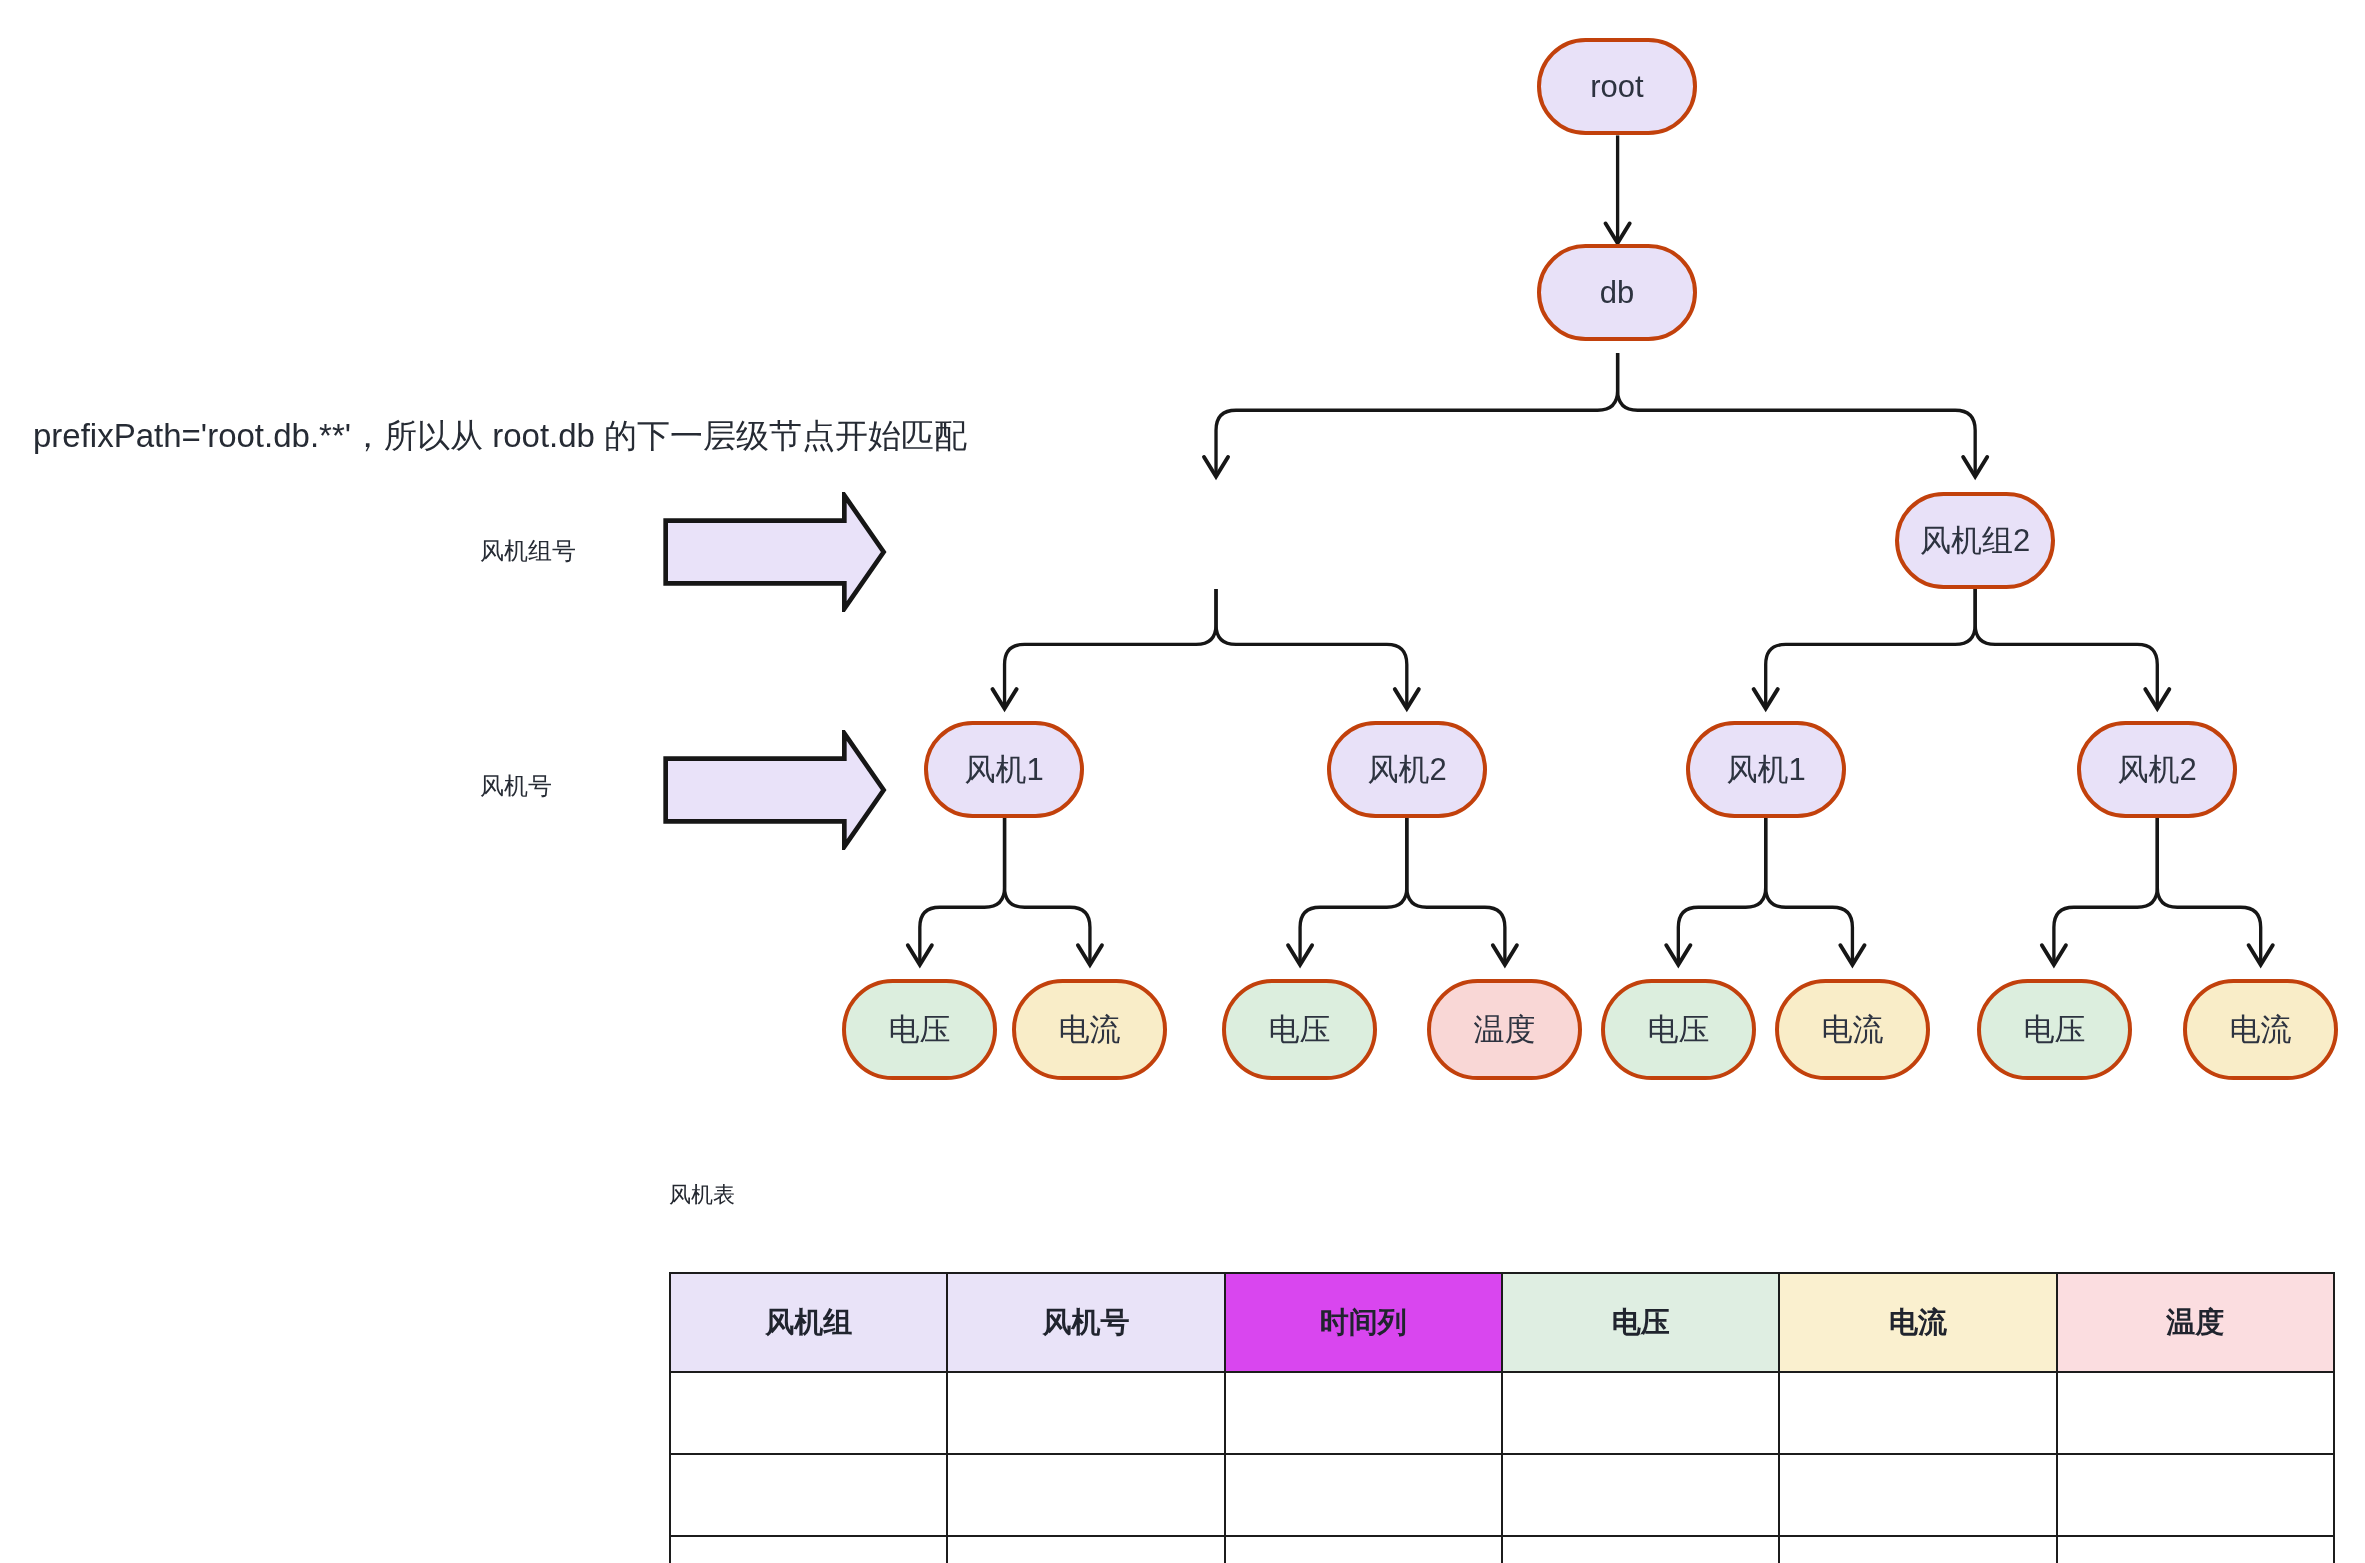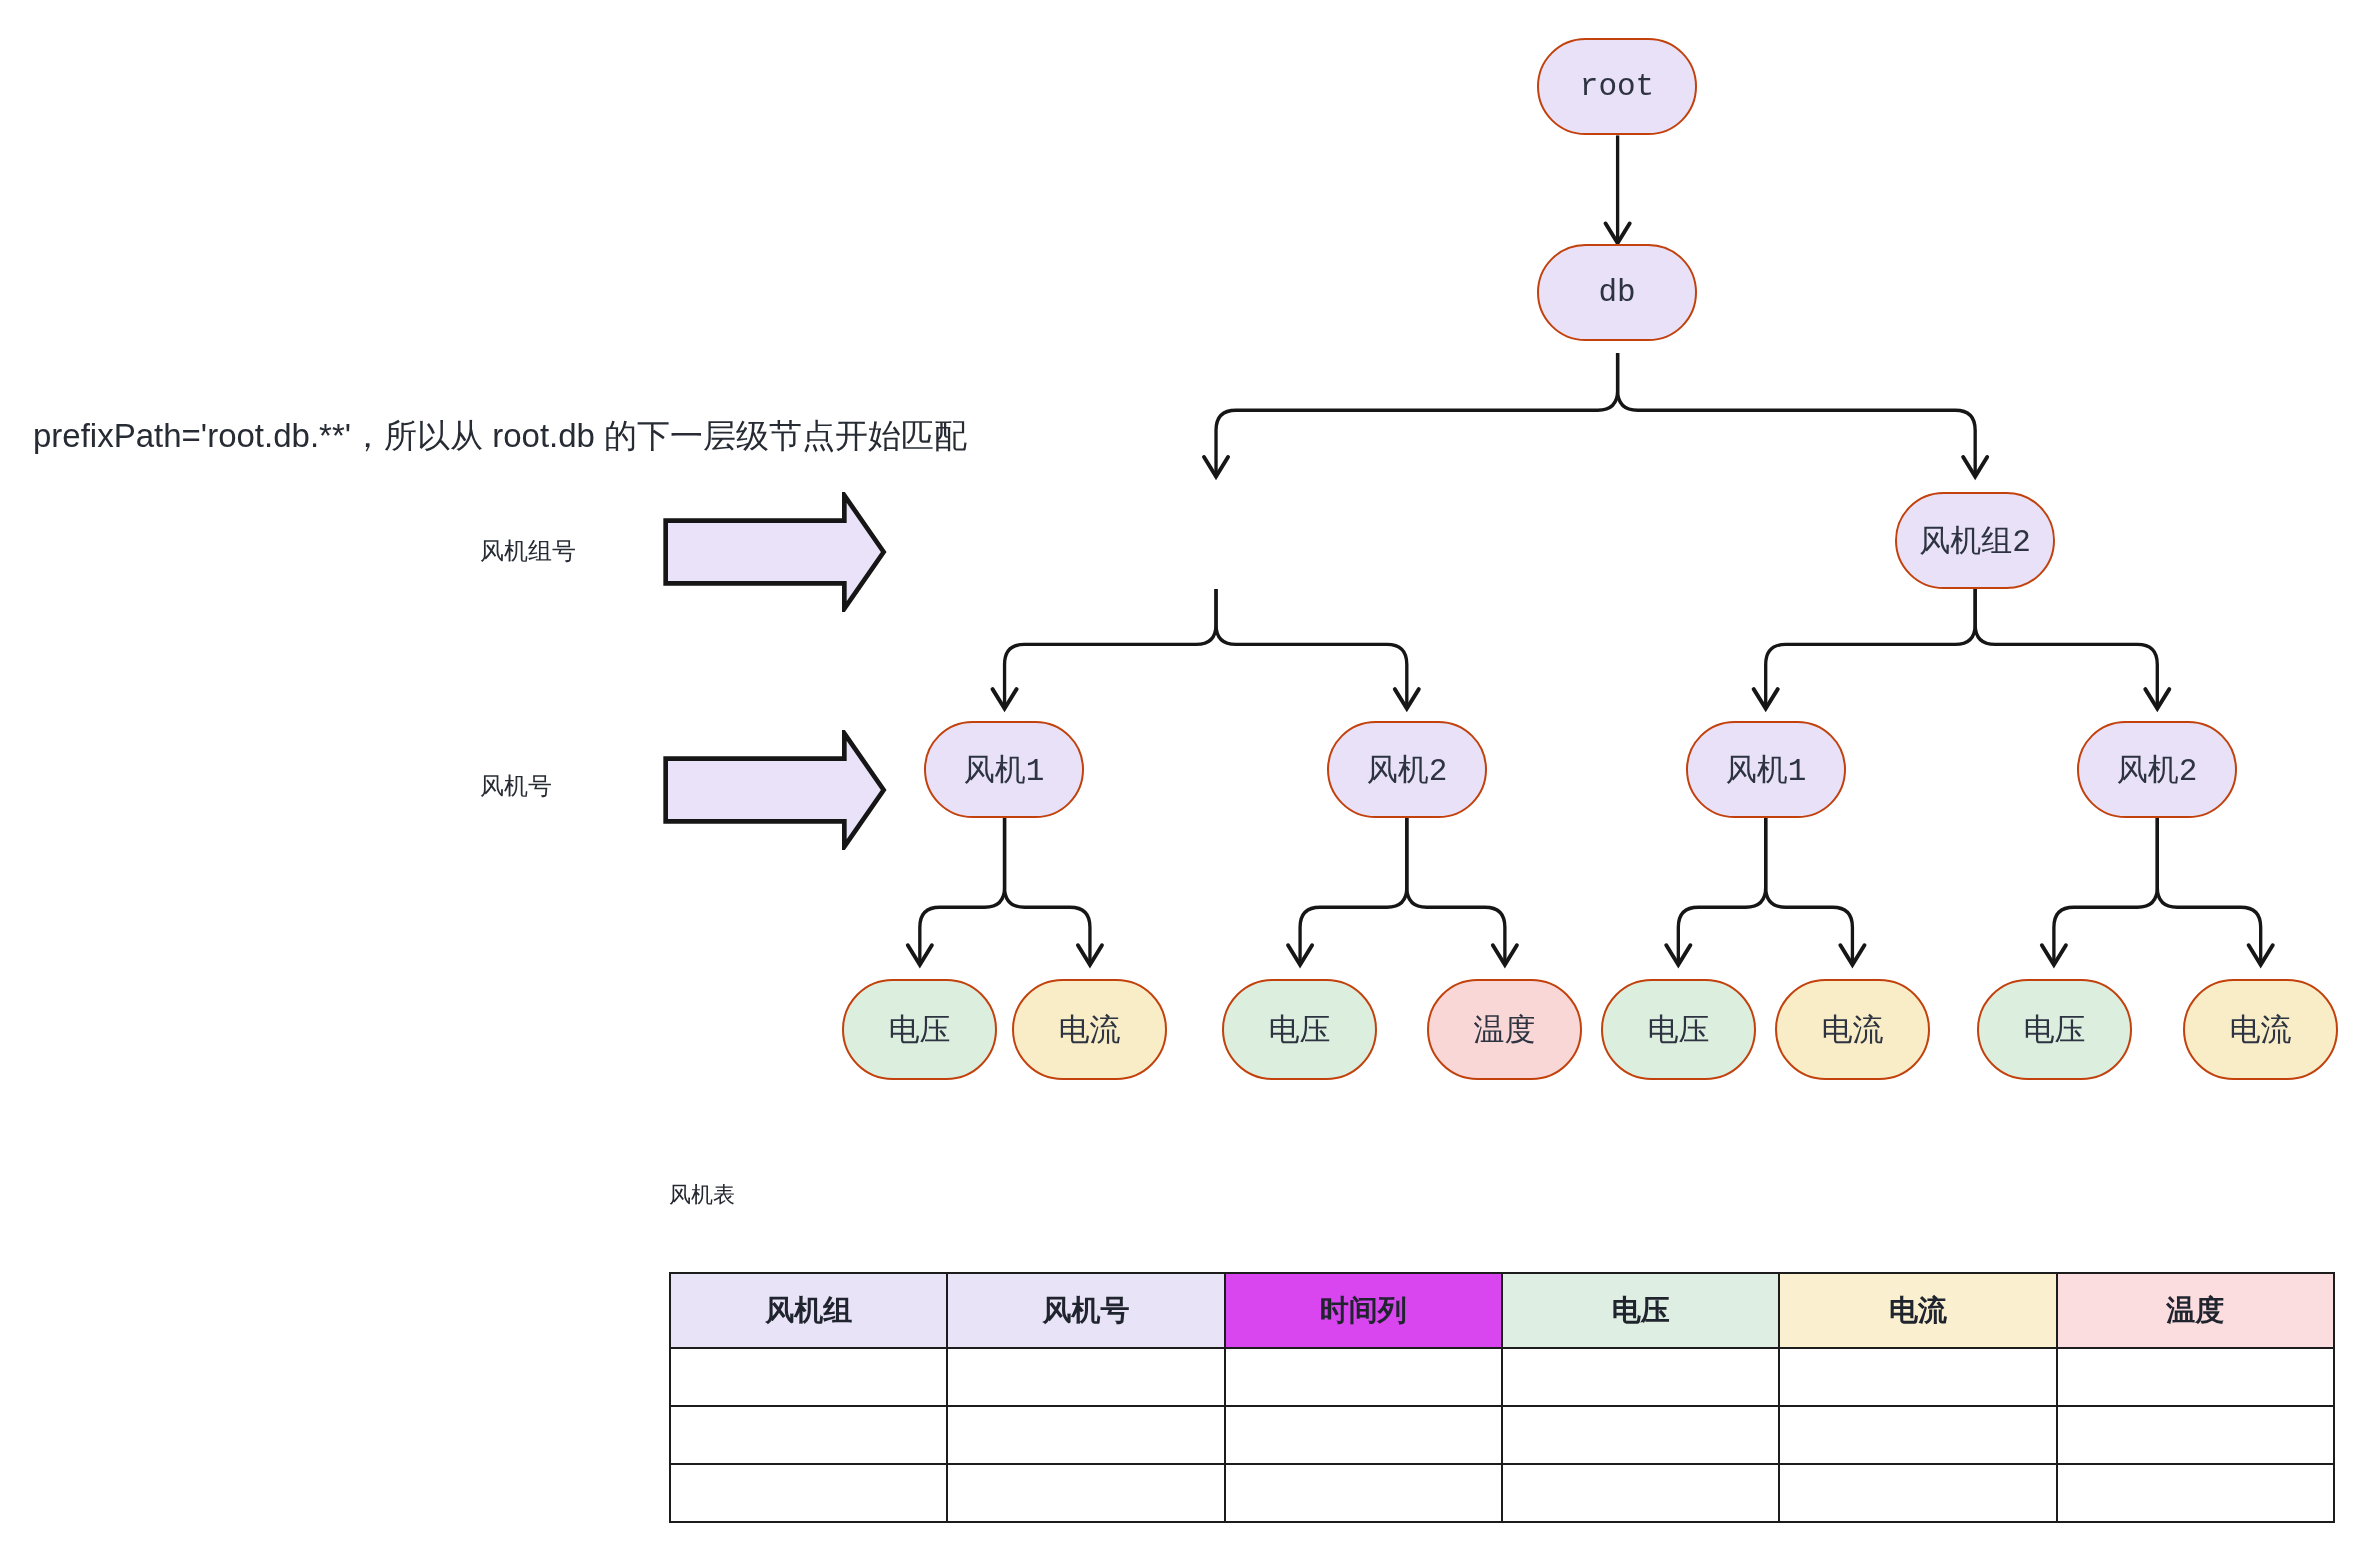--- a/index.html
+++ b/index.html
@@ -2,41 +2,41 @@
 <html style="font-size:10.7px"><head>
 <meta charset="utf-8">
 <style>
   html, body { margin: 0; padding: 0; background: #ffffff; }
   body { font-family: "Liberation Sans", "DejaVu Sans", sans-serif; }
   #viewport { position: relative; width: 2366px; height: 1563px; background: #ffffff;
               transform-origin: 0 0; overflow: hidden; }
 
   
   .node { position: absolute; box-sizing: border-box; width: 160px; height: 97px;
-          background: #E8E1F8; border: 2px solid #c2410c; border-radius: 49px;
+          background: #E8E1F8; border: 4px solid #c2410c; border-radius: 49px;
           display: flex; align-items: center; justify-content: center;
-          font-size: 31px; color: #2d3340; white-space: nowrap; font-family: Liberation Mono, monospace; }
+          font-size: 31px; color: #2d3340; white-space: nowrap; }
   .leaf { width: 155px; height: 101px; border-radius: 51px; }
   .fill-voltage     { background: #DCEEDE; }
   .fill-current     { background: #F9EDC8; }
   .fill-temperature { background: #F9D7D6; }
 
   
   #edges { position: absolute; left: 0; top: 0; pointer-events: none; }
 
   
   .note  { position: absolute; left: 33px; top: 386px; font-size: 33px; color: #262b34; white-space: nowrap; margin-top: 28px; }
   .side-label { position: absolute; font-size: 24px; color: #262b34; line-height: 37px; white-space: nowrap; }
   .block-arrow { position: absolute; }
 
   
   .table-title { position: absolute; left: 669px; top: 1180px; font-size: 22px; font-weight: 400; color: #23272f; text-align: center; }
   #fan-table { position: absolute; left: 669px; top: 1272px; width: 1666px;
                border-collapse: collapse; table-layout: fixed; }
-  #fan-table th, #fan-table td { border: 2px solid #1c1c1c; padding: 0; }
+  #fan-table th, #fan-table td { border: 2px solid #1c1c1c; padding: 12px; }
   #fan-table th { height: 73px; font-size: 29px; font-weight: 700; color: #20242e; }
   #fan-table td { height: 56px; background: #ffffff; }
   .hdr-branch      { background: #E9E3F8; }
   .hdr-time        { background: #d946ef; font-family: Liberation Mono, monospace; }
   .hdr-voltage     { background: #DFEEE2; }
   .hdr-current     { background: #FAF0CF; }
   .hdr-temperature { background: #FBDDE0; }
 </style>
 </head>
 <body>

